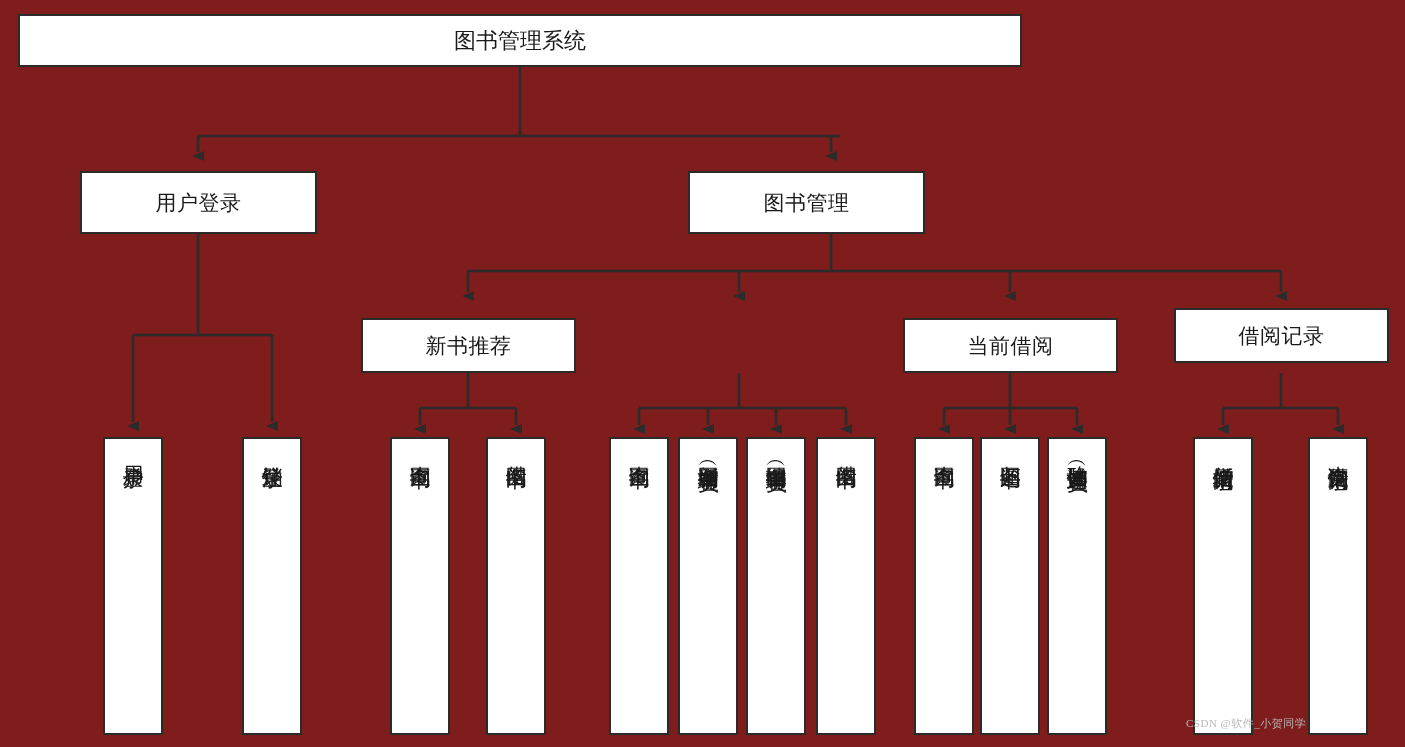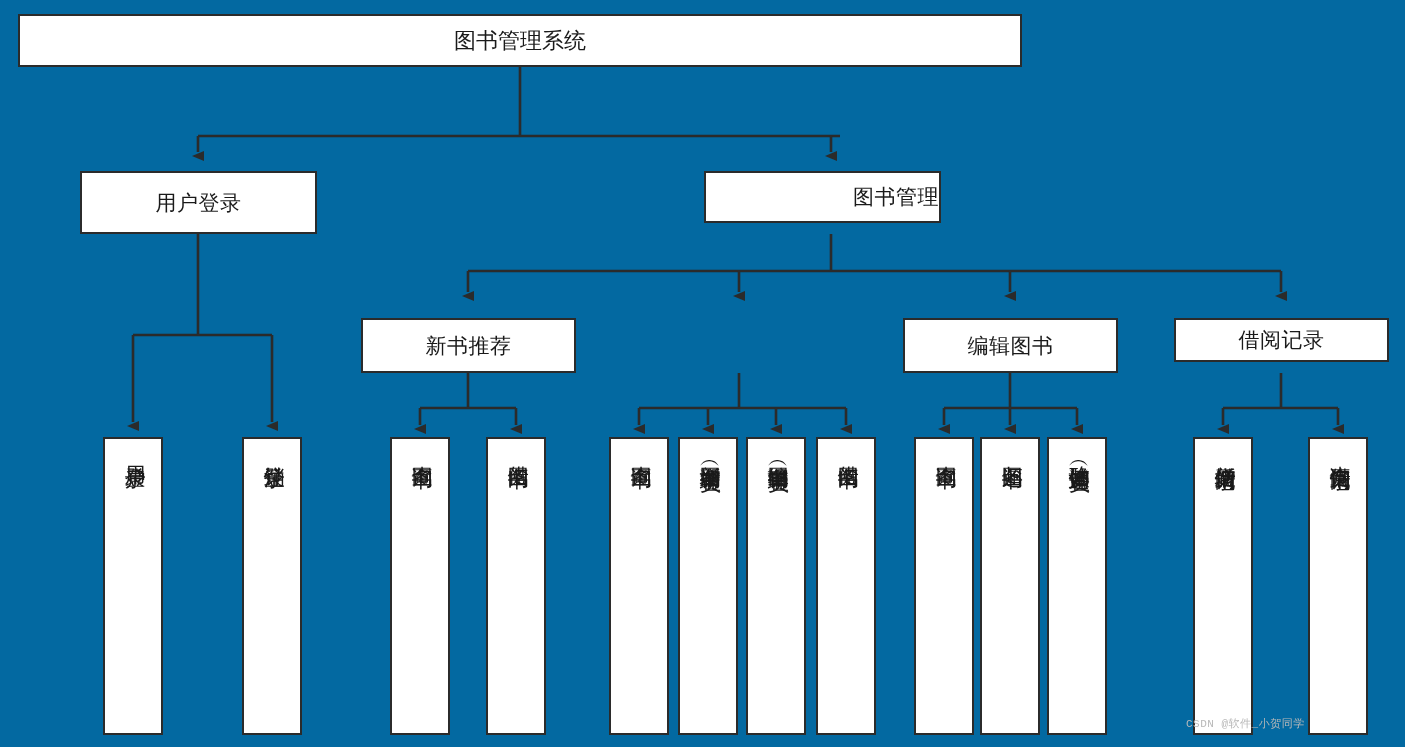--- a/index.html
+++ b/index.html
@@ -4,22 +4,22 @@
 <style>
   html, body {
     margin: 0;
     padding: 0;
     background: #ffffff;
   }
   #canvas {
     position: relative;
     width: 1405px;
     height: 747px;
-    background: #0369a1;
-    font-family: Liberation Mono, monospace;
+    background: #7f1d1d;
+    font-family: Liberation Serif, serif;
     overflow: hidden;
   }
   #wires {
     position: absolute;
     left: 0; top: 0;
     width: 1405px;
     height: 747px;
     pointer-events: none;
   }
   .node {
@@ -117,31 +117,31 @@
     </g>
   </svg>
 
   <div class="node root" style="left:18px; top:14px; width:1004px; height:53px;">
     <span>图书管理系统</span>
   </div>
 
   <div class="node horiz" style="left:80px; top:171px; width:237px; height:63px;">
     <span>用户登录</span>
   </div>
-  <div class="node horiz" style="left:704px; top:171px; width:237px; height:52px;justify-content:flex-end;">
+  <div class="node horiz" style="left:688px; top:171px; width:237px; height:63px;">
     <span>图书管理</span>
   </div>
 
   <div class="node horiz" style="left:361px; top:318px; width:215px; height:55px;">
     <span>新书推荐</span>
   </div>
   <div class="node horiz" style="left:903px; top:318px; width:215px; height:55px;">
-    <span>编辑图书</span>
+    <span>当前借阅</span>
   </div>
-  <div class="node horiz" style="left:1174px; top:318px; width:215px; height:44px;">
+  <div class="node horiz" style="left:1174px; top:308px; width:215px; height:55px;">
     <span>借阅记录</span>
   </div>
 
   <div class="node leaf" style="left:103px; top:437px; width:60px; height:298px;">
     <span class="vtext">用户登录</span>
   </div>
   <div class="node leaf" style="left:242px; top:437px; width:60px; height:298px;">
     <span class="vtext">注销登录</span>
   </div>
 

